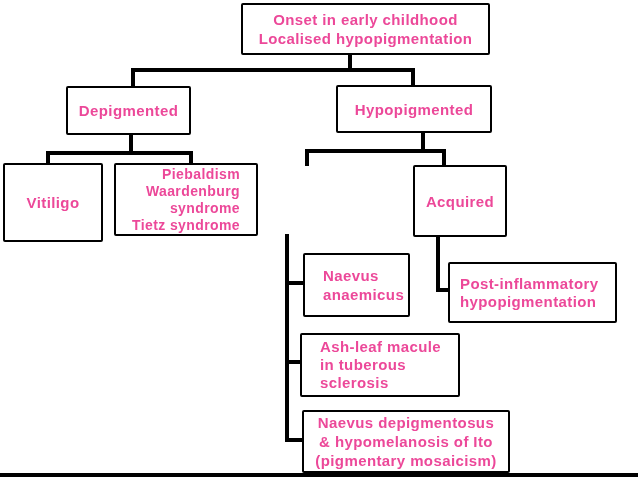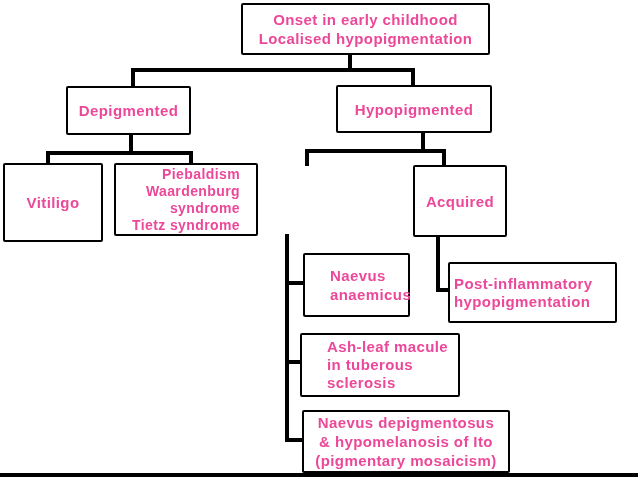--- a/index.html
+++ b/index.html
@@ -29,21 +29,21 @@
     display: flex;
     align-items: center;
     justify-content: center;
     text-align: center;
     white-space: pre-line;
     z-index: 2;
   }
   .node--left {
     justify-content: flex-start;
     text-align: left;
-    padding-left: 25px;
+    padding-left: 18px;
   }
   .node--tight {
     line-height: 17px;
     font-size: 14px;
     text-align: right;
   }
   .node--mid {
     line-height: 18px;
   }
   .conn {
@@ -75,21 +75,21 @@
 Waardenburg
 syndrome
 Tietz syndrome</div>
 
 
   <div class="node" style="left:393px; top:165px; width:94px; height:72px;margin-left:20px;">Acquired</div>
 
   <div class="node node--left" style="left:303px; top:253px; width:107px; height:64px;">Naevus
 anaemicus</div>
 
-  <div class="node node--left node--mid" style="left:448px; top:262px; width:169px; height:61px; padding-left:4px;">Post-inflammatory
+  <div class="node node--left node--mid" style="left:448px; top:262px; width:169px; height:61px; padding-left:10px;">Post-inflammatory
 hypopigmentation</div>
 
   <div class="node node--left node--mid" style="left:300px; top:333px; width:160px; height:64px;">Ash-leaf macule
 in tuberous
 sclerosis</div>
 
   <div class="node" style="left:302px; top:410px; width:208px; height:63px;">Naevus depigmentosus
 &amp; hypomelanosis of Ito
 (pigmentary mosaicism)</div>
 

